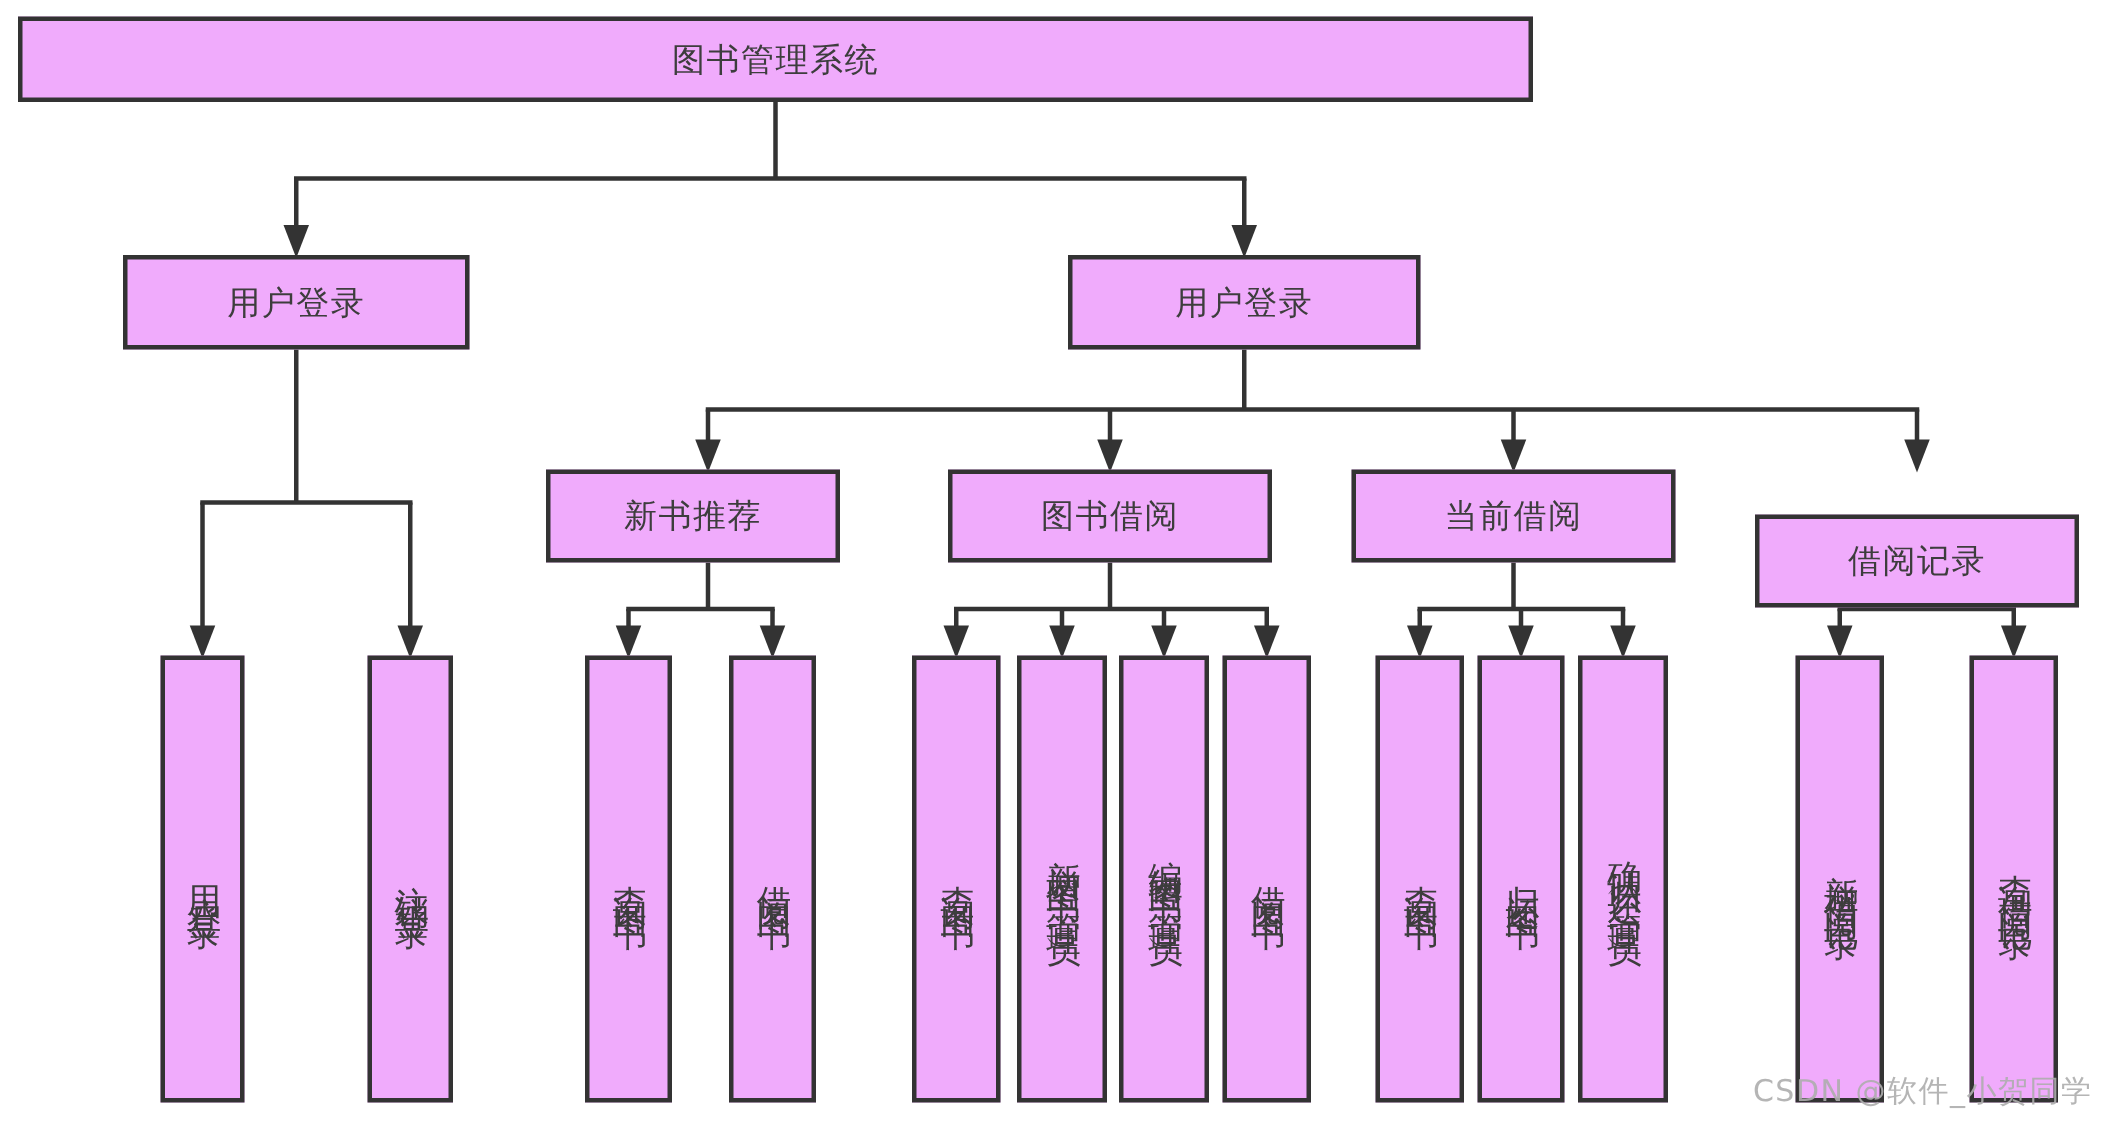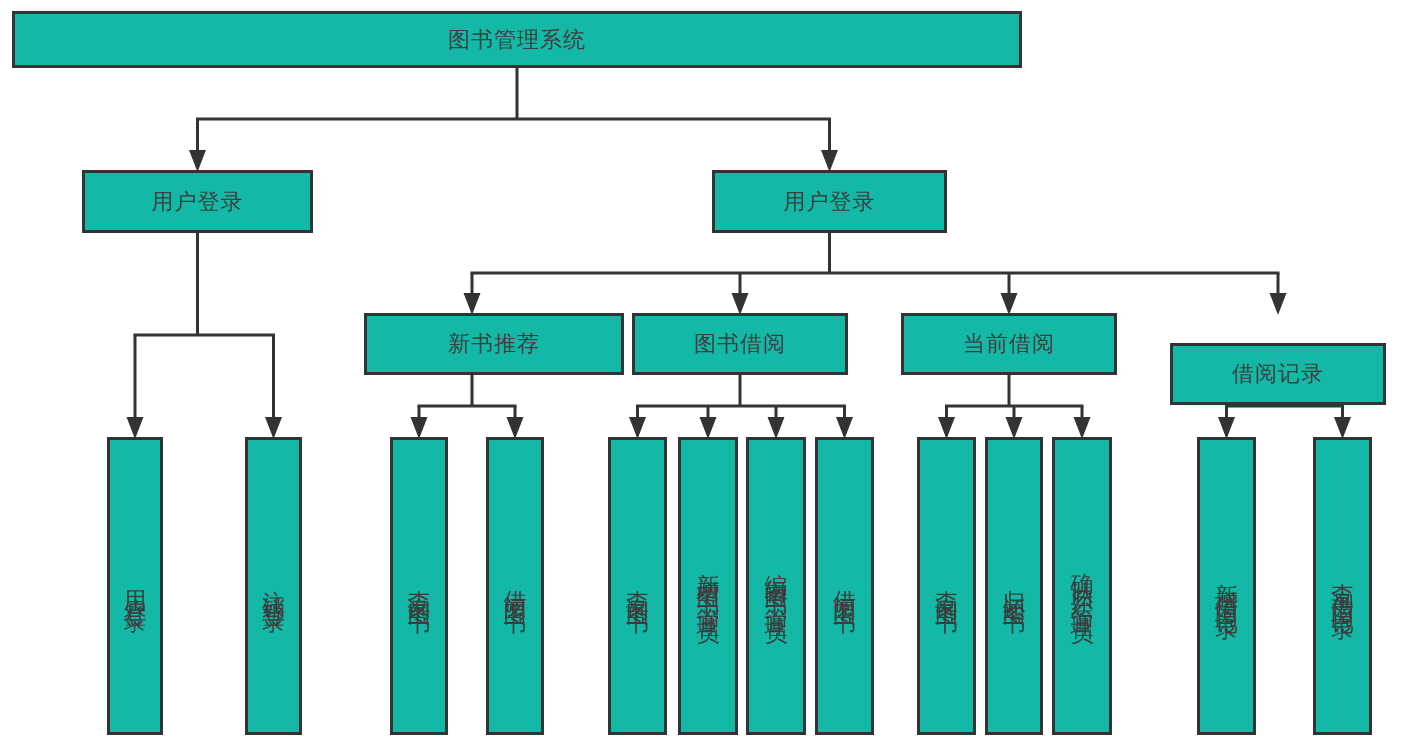--- a/index.html
+++ b/index.html
@@ -18,21 +18,21 @@
   #connector-layer {
     position: absolute;
     left: 0; top: 0;
     width: 1405px;
     height: 747px;
   }
   .node {
     position: absolute;
     box-sizing: border-box;
     border: 3px solid #333333;
-    background: #14b8a6;
+    background: #f0abfc;
     display: flex;
     align-items: center;
     justify-content: center;
     color: #3d3d3d;
   }
   .node .label.h {
     font-size: 22px;
     letter-spacing: 1px;
     white-space: nowrap;
   }
@@ -116,21 +116,21 @@
   <div id="nodes">
       <div class="node" style="left: 12px; top: 11px; width: 1010px; height: 57px;">
         <span class="label h">图书管理系统</span>
       </div>
       <div class="node" style="left: 82px; top: 170px; width: 231px; height: 63px;">
         <span class="label h">用户登录</span>
       </div>
       <div class="node" style="left: 712px; top: 170px; width: 235px; height: 63px;">
         <span class="label h">用户登录</span>
       </div>
-      <div class="node" style="left: 364px; top: 313px; width: 260px; height: 62px;">
+      <div class="node" style="left: 364px; top: 313px; width: 196px; height: 62px;">
         <span class="label h">新书推荐</span>
       </div>
       <div class="node" style="left: 632px; top: 313px; width: 216px; height: 62px;">
         <span class="label h">图书借阅</span>
       </div>
       <div class="node" style="left: 901px; top: 313px; width: 216px; height: 62px; justify-content: center;">
         <span class="label h">当前借阅</span>
       </div>
       <div class="node" style="left: 1170px; top: 313px; width: 216px; height: 62px; margin-top: 30px;">
         <span class="label h">借阅记录</span>
@@ -168,13 +168,14 @@
       <div class="node" style="left: 1052px; top: 437px; width: 60px; height: 298px;">
         <span class="label v">确认归还（管理员）</span>
       </div>
       <div class="node" style="left: 1197px; top: 437px; width: 59px; height: 298px;">
         <span class="label v">新增借阅记录</span>
       </div>
       <div class="node" style="left: 1313px; top: 437px; width: 59px; height: 298px;">
         <span class="label v">查询借阅记录</span>
       </div>
     </div>
+  <div id="watermark">CSDN @软件_小贺同学</div>
 </div>
 
 </body></html>

